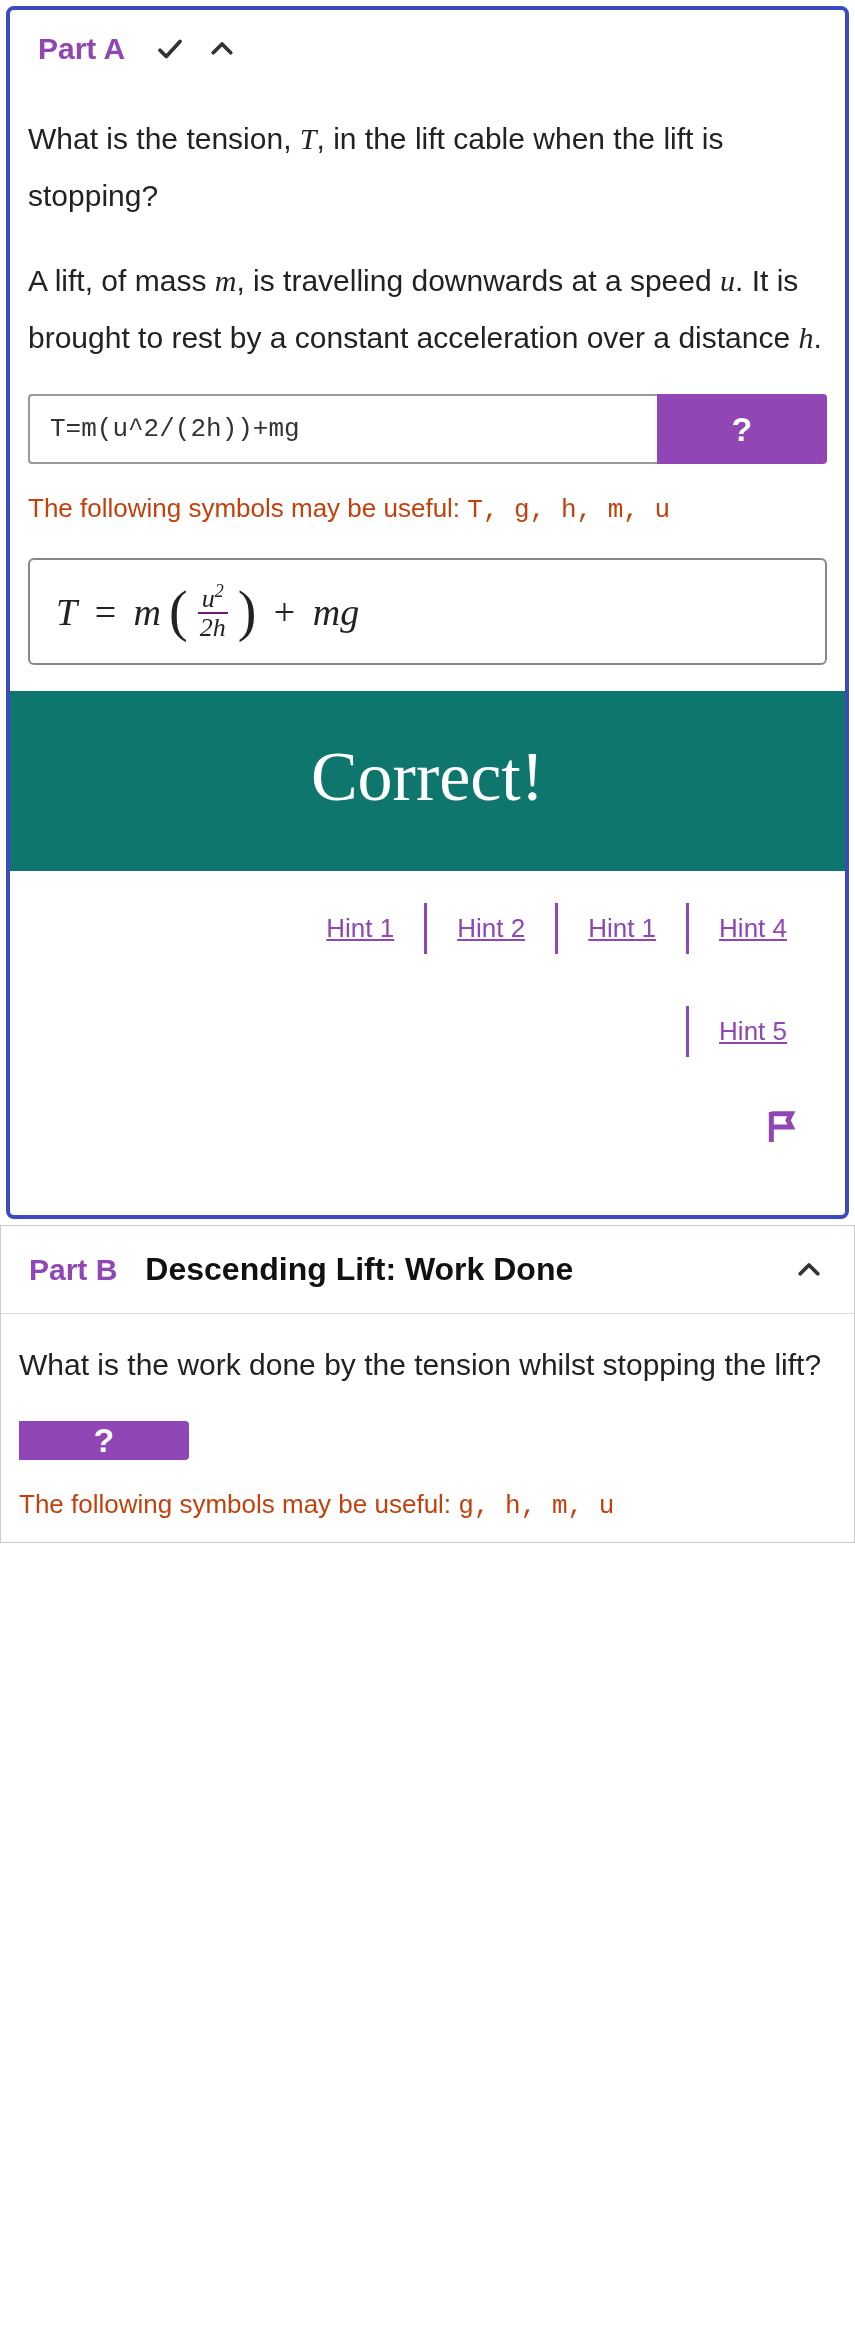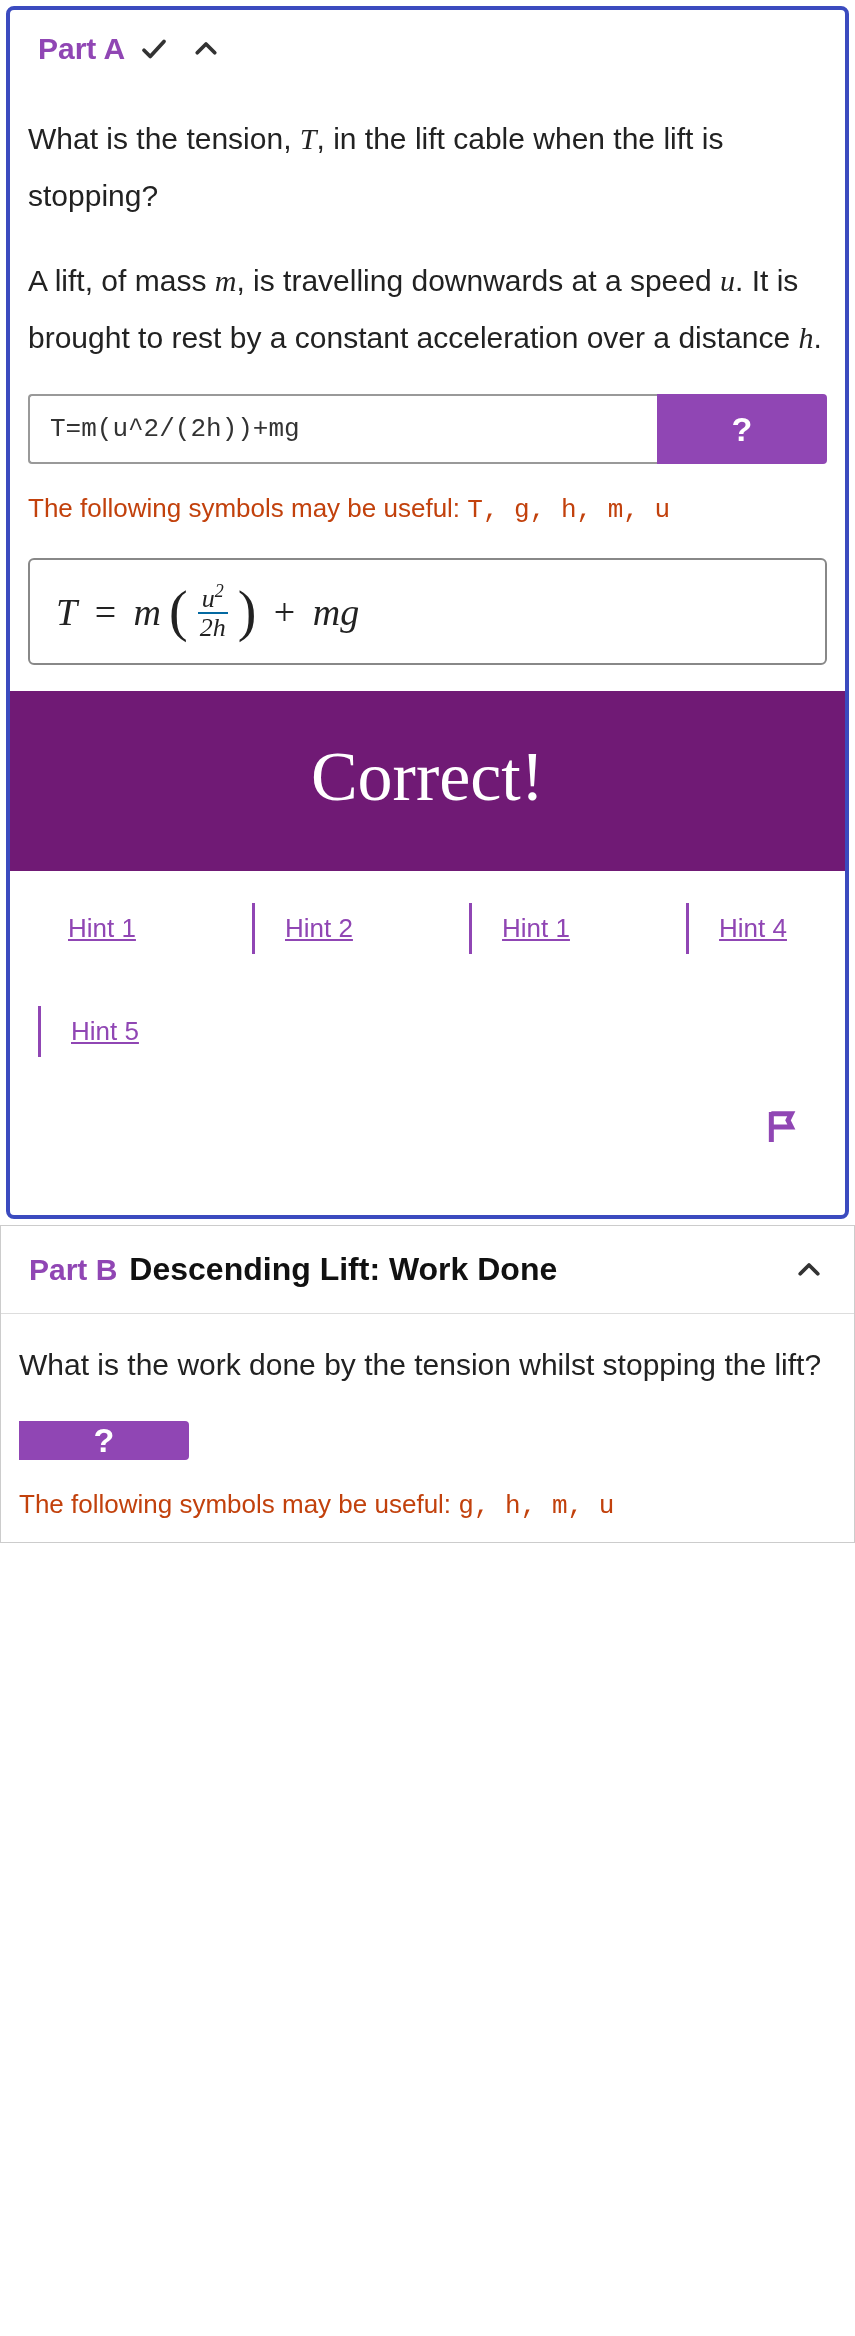--- a/index.html
+++ b/index.html
@@ -14,21 +14,21 @@
   }
   .part.active {
     border: 4px solid #3b4bbf;
     border-radius: 8px;
     margin: 6px;
   }
   .part-header {
     display: flex;
     align-items: center;
     padding: 22px 28px;
-    gap: 12px;
+    gap: 28px;
     border-bottom: 1px solid #ddd;
     cursor: pointer;
   }
   .part.active .part-header { border-bottom: none; }
   .part-label {
     color: #9046b4;
     font-weight: 700;
     font-size: 30px;
     white-space: nowrap;
   }
@@ -110,41 +110,41 @@
   }
   .frac {
     display: inline-flex;
     flex-direction: column;
     align-items: center;
     font-size: 26px;
     line-height: 1.05;
     vertical-align: middle;
     font-style: italic;
   }
-  .frac .num { border-bottom: 2px solid #0369a1; padding: 0 4px; }
+  .frac .num { border-bottom: 2px solid #701a75; padding: 0 4px; }
   .frac .den { padding: 0 4px; }
   .paren { font-size: 56px; font-style: normal; line-height: 0.7; }
   .sup { font-size: 18px; vertical-align: super; }
 
   .correct-banner {
-    background: #701a75;
+    background: #0f766e;
     color: #fff;
     text-align: center;
     padding: 46px 10px 54px;
     font-family: 'Brush Script MT', cursive;
     font-size: 70px;
     margin: 26px -18px 0;
   }
 
   .hints {
     display: flex;
     flex-wrap: wrap;
-    justify-content: space-between;
+    justify-content: flex-end;
     padding: 32px 10px 20px;
-    gap: 12px;
+    gap: 0;
   }
   .hint {
     color: #9046b4;
     text-decoration: underline;
     font-size: 26px;
     padding: 10px 30px;
     cursor: pointer;
   }
   .hint + .hint { border-left: 3px solid #9046b4; }
   .hints-row2 .hint { border-left: 3px solid #9046b4; }

